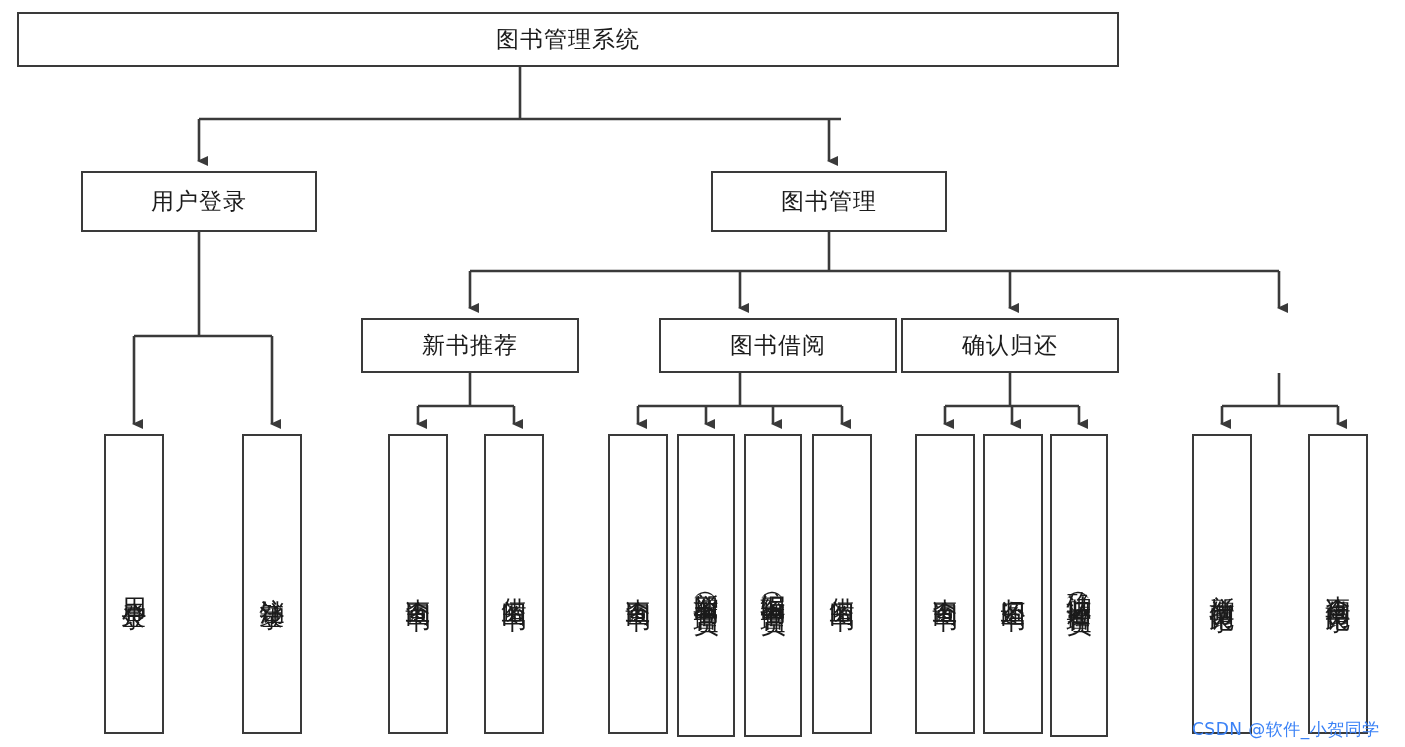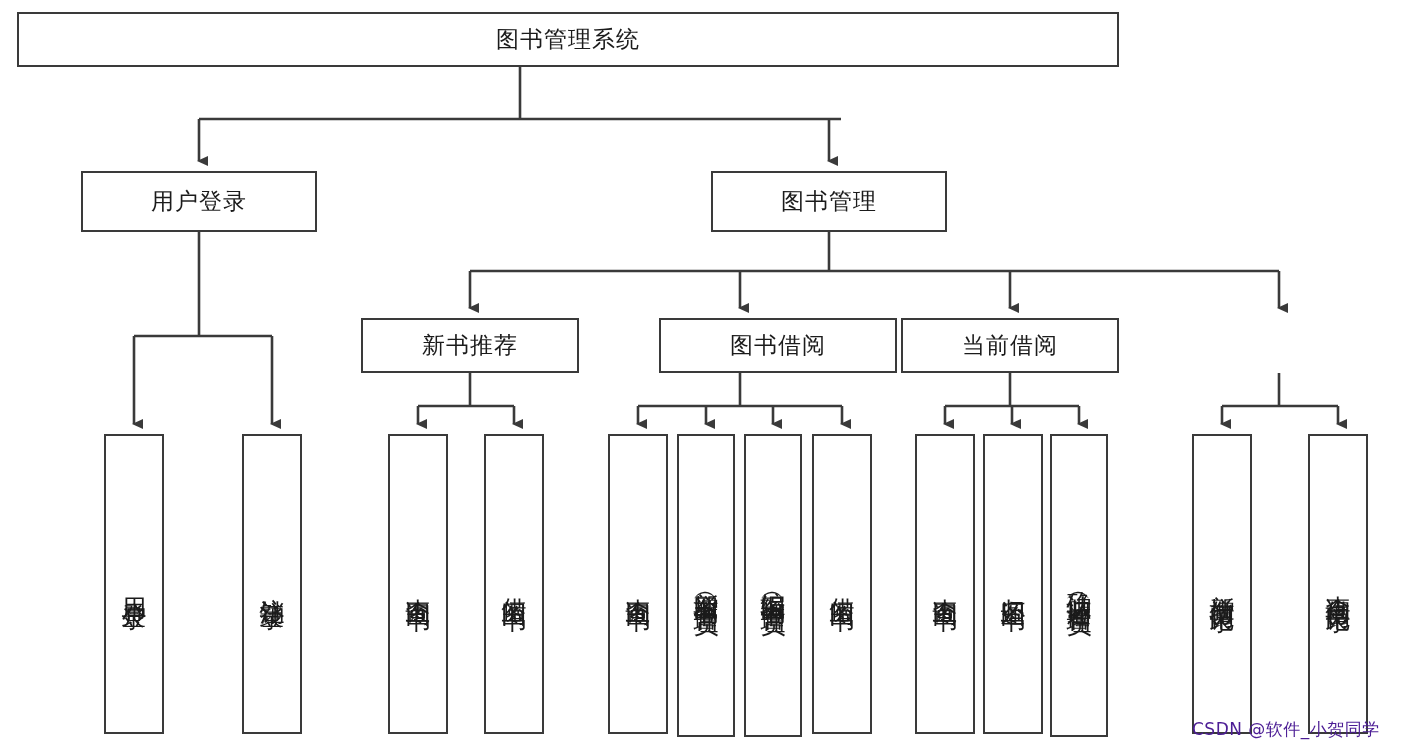--- a/index.html
+++ b/index.html
@@ -48,21 +48,21 @@
     padding: 4px 0;
   }
   .node.vert .vlabel {
     writing-mode: vertical-rl;
     text-orientation: upright;
     white-space: nowrap;
   }
   .watermark {
     position: absolute;
     font-size: 17px;
-    color: #4c1d95;
+    color: #3b82f6;
     white-space: nowrap;
     letter-spacing: 0.5px;
   }
 </style>
 </head>
 <body>
 
 <div id="canvas">
 
   <svg id="connectors" viewBox="0 0 1405 747">
@@ -126,21 +126,21 @@
     <span>图书管理</span>
   </div>
 
   <div class="node horiz" style="left:361px; top:318px; width:218px; height:55px;">
     <span>新书推荐</span>
   </div>
   <div class="node horiz" style="left:631px; top:318px; width:238px; height:55px;margin-left:28px;">
     <span>图书借阅</span>
   </div>
   <div class="node horiz" style="left:901px; top:318px; width:218px; height:55px;">
-    <span>当前借阅</span>
+    <span>确认归还</span>
   </div>
 
   <div class="node vert" style="left:104px; top:434px; width:60px; height:300px;">
     <span class="vlabel">用户登录</span>
   </div>
   <div class="node vert" style="left:242px; top:434px; width:60px; height:300px;">
     <span class="vlabel">注销登录</span>
   </div>
 
   <div class="node vert" style="left:388px; top:434px; width:60px; height:300px;">

